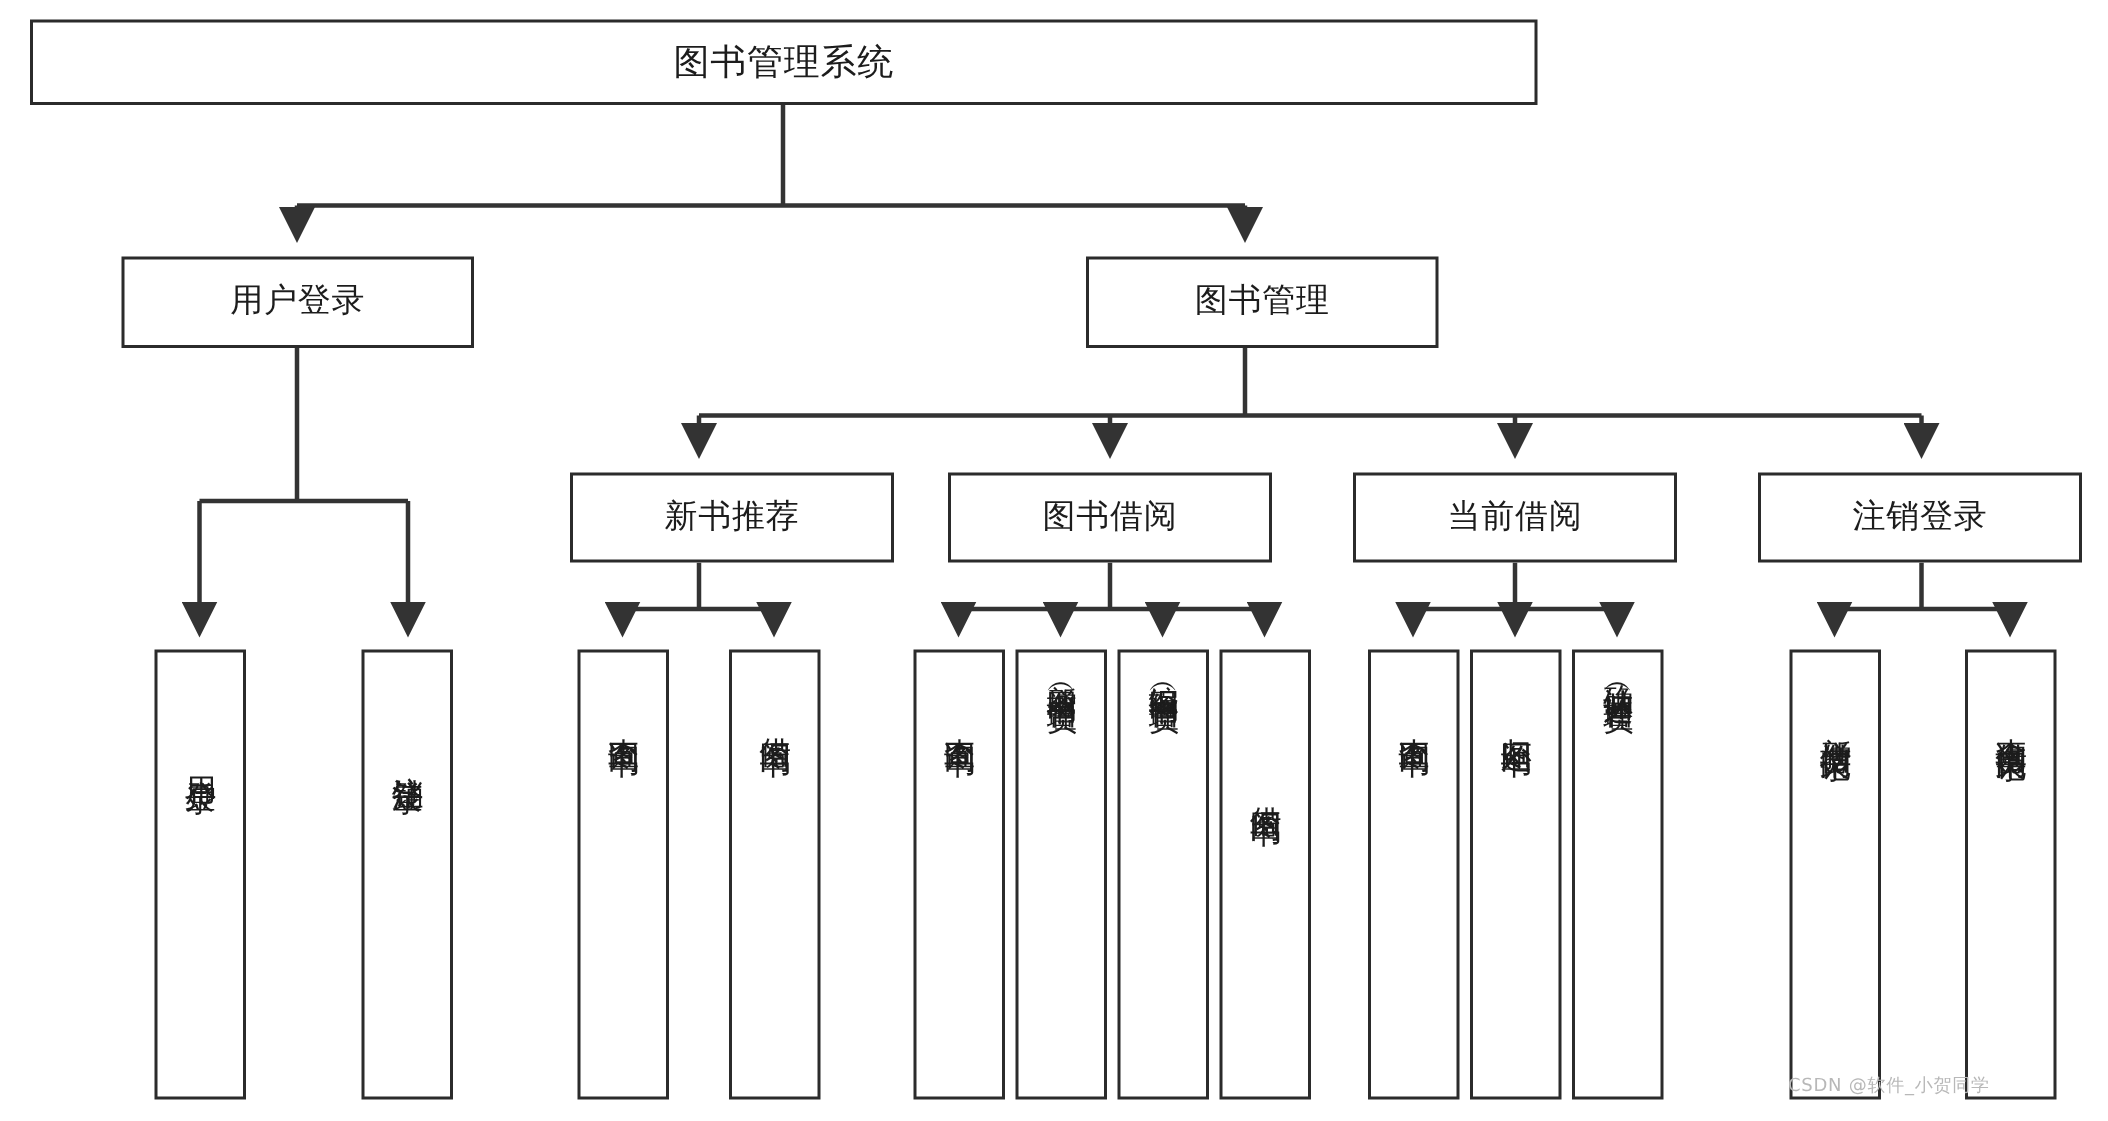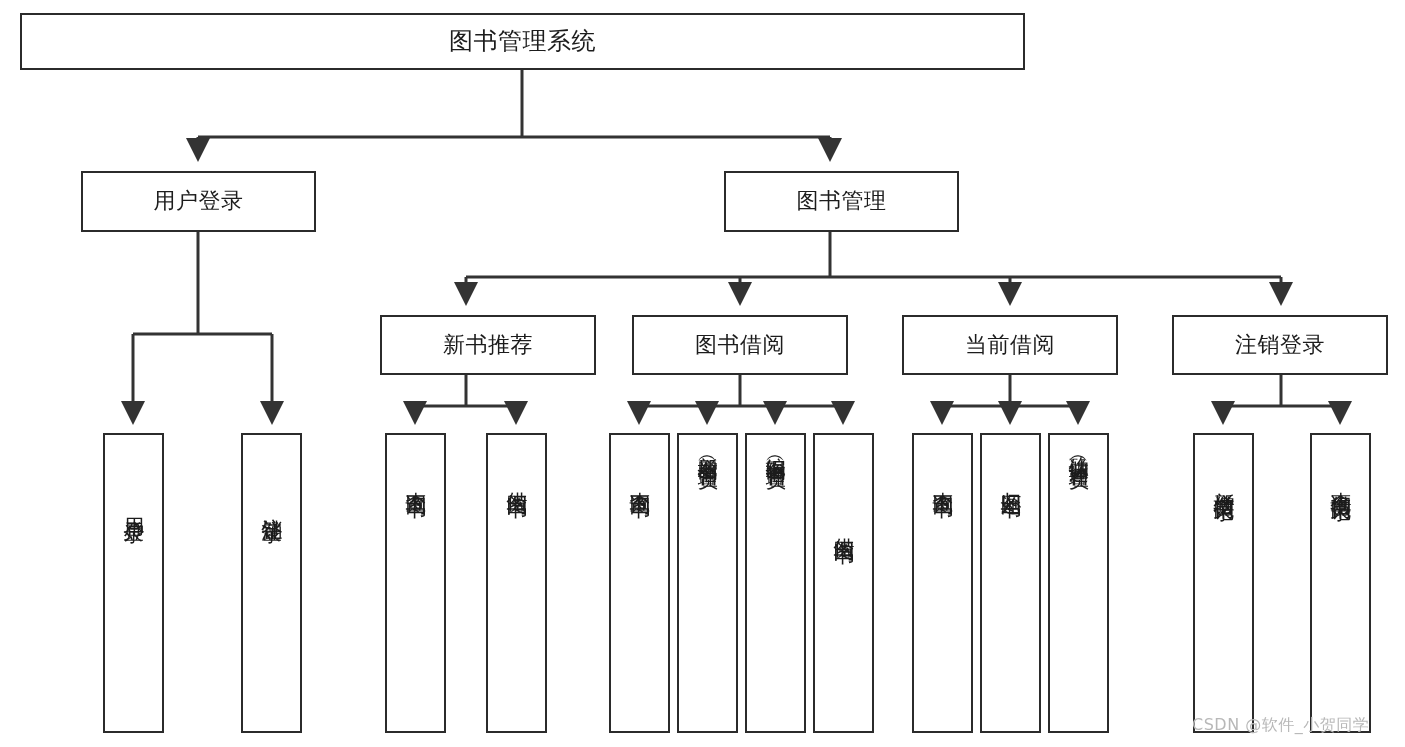--- a/index.html
+++ b/index.html
@@ -72,21 +72,21 @@
   }
   .node.vert.mid2 .label {
     padding-top: 34px;
   }
   .node.vert.mid3 .label {
     padding-top: 80px;
   }
   .watermark {
     position: absolute;
     color: #b8b8b8;
-    font-size: 16px;
+    font-size: 12px;
     white-space: nowrap;
     letter-spacing: 0.5px;
     font-family: "DejaVu Sans", "Liberation Sans", sans-serif;
   }
 </style>
 </head>
 <body>
 
 <div id="canvas">
 

